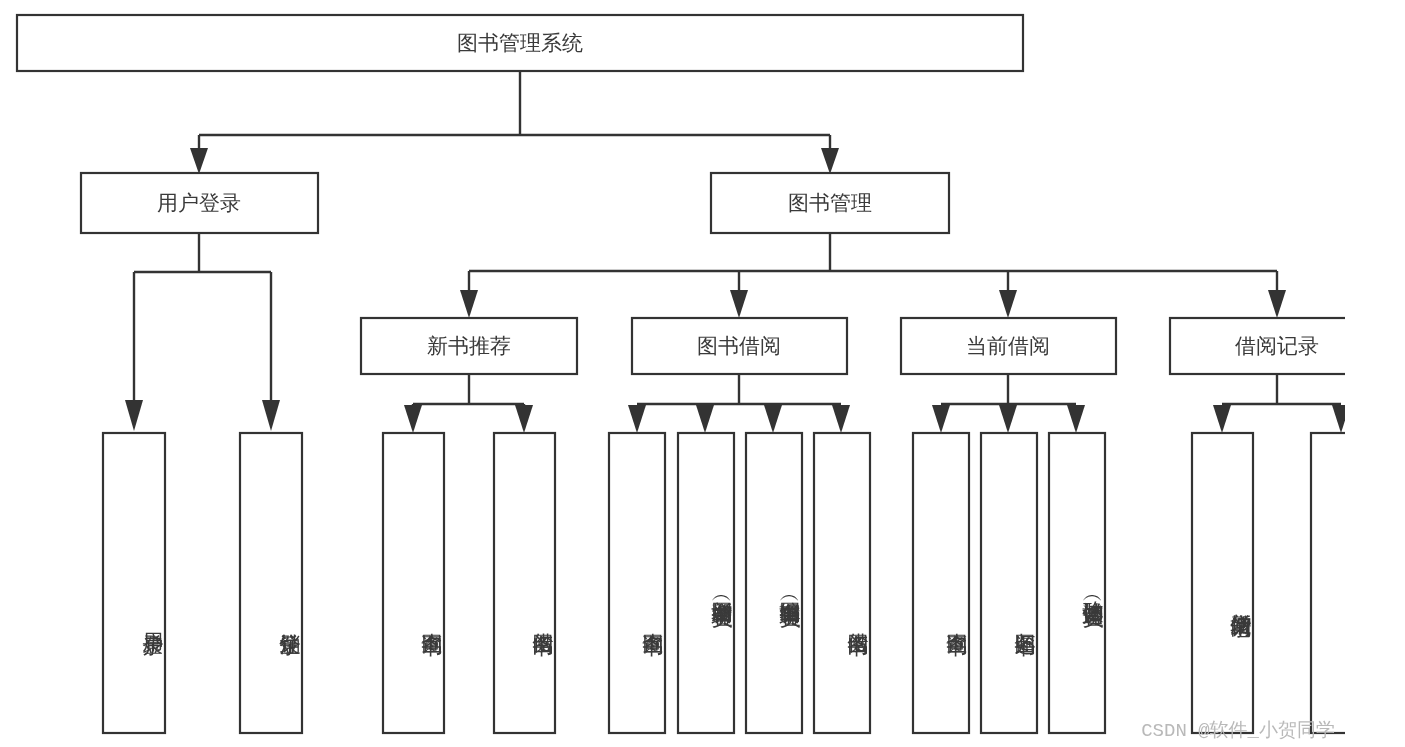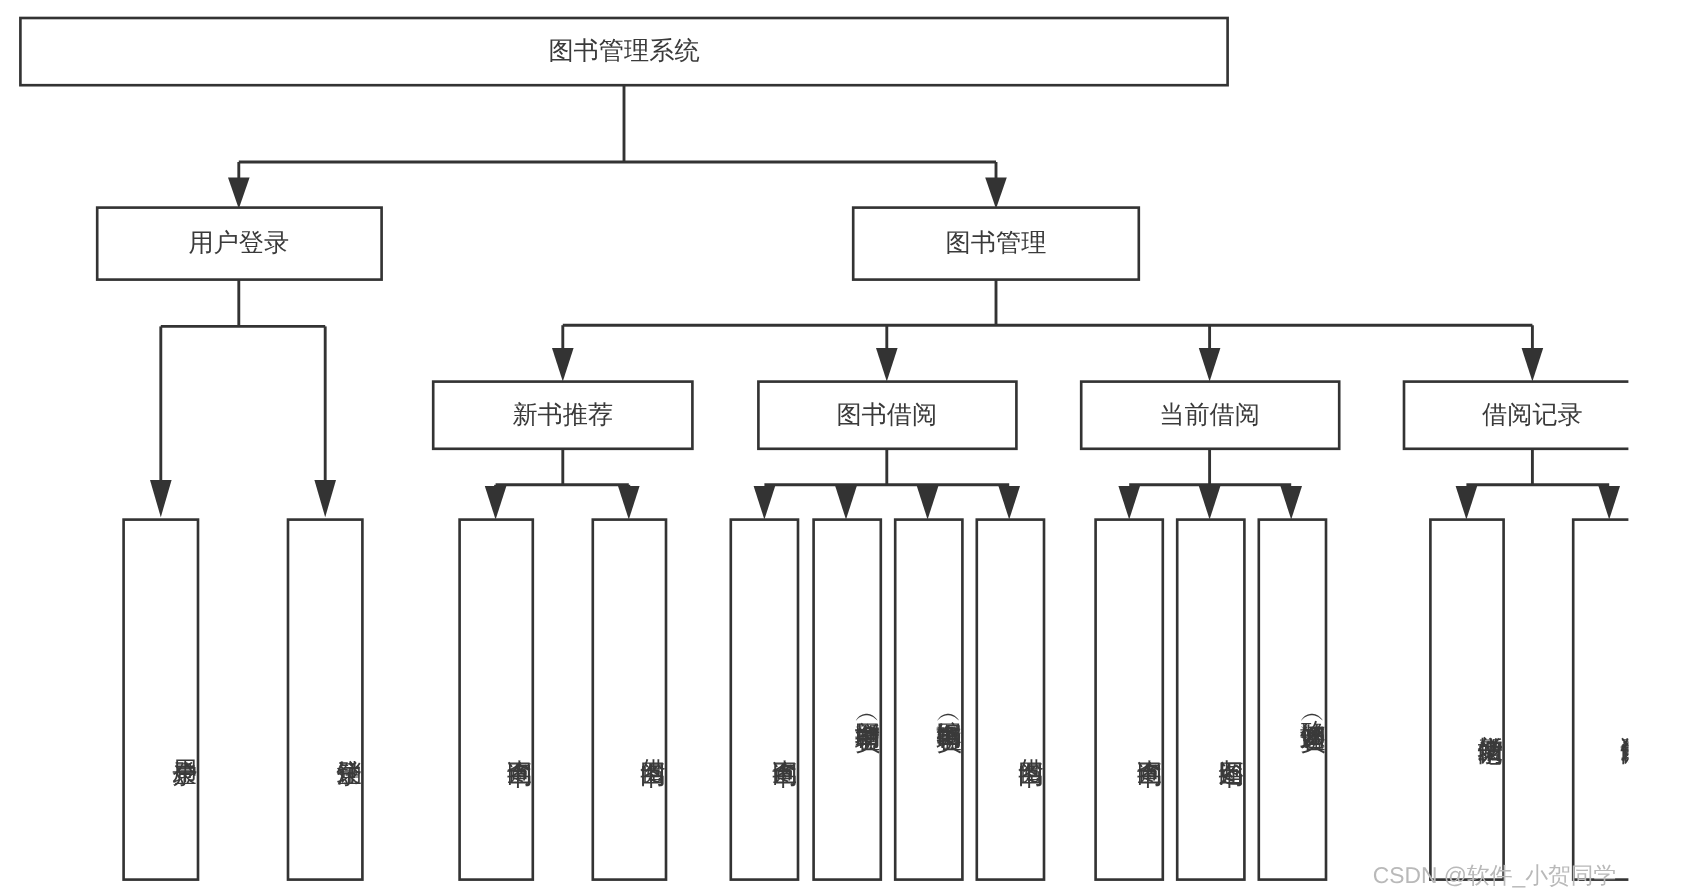--- a/index.html
+++ b/index.html
@@ -10,21 +10,20 @@
   }
   body {
     font-family: "Liberation Sans", "DejaVu Sans", sans-serif;
   }
   #diagram-root {
     position: relative;
     width: 1345px;
     height: 747px;
     background: #ffffff;
     overflow: hidden;
-    padding-left: 12px;
   }
   svg.tree {
     position: absolute;
     left: 0;
     top: 0;
     width: 1405px;
     height: 747px;
     display: block;
   }
   .node-box {
@@ -64,21 +63,21 @@
     justify-content: center;
     white-space: nowrap;
     pointer-events: none;
     user-select: none;
   }
   .watermark {
     position: absolute;
     right: 10px;
     bottom: 4px;
     color: #b9b9b9;
-    font-family: Liberation Sans, sans-serif;
+    font-family: Liberation Mono, monospace;
     font-size: 19px;
     white-space: nowrap;
     user-select: none;
   }
 </style>
 </head>
 <body>
 
 <div id="diagram-root">
 

